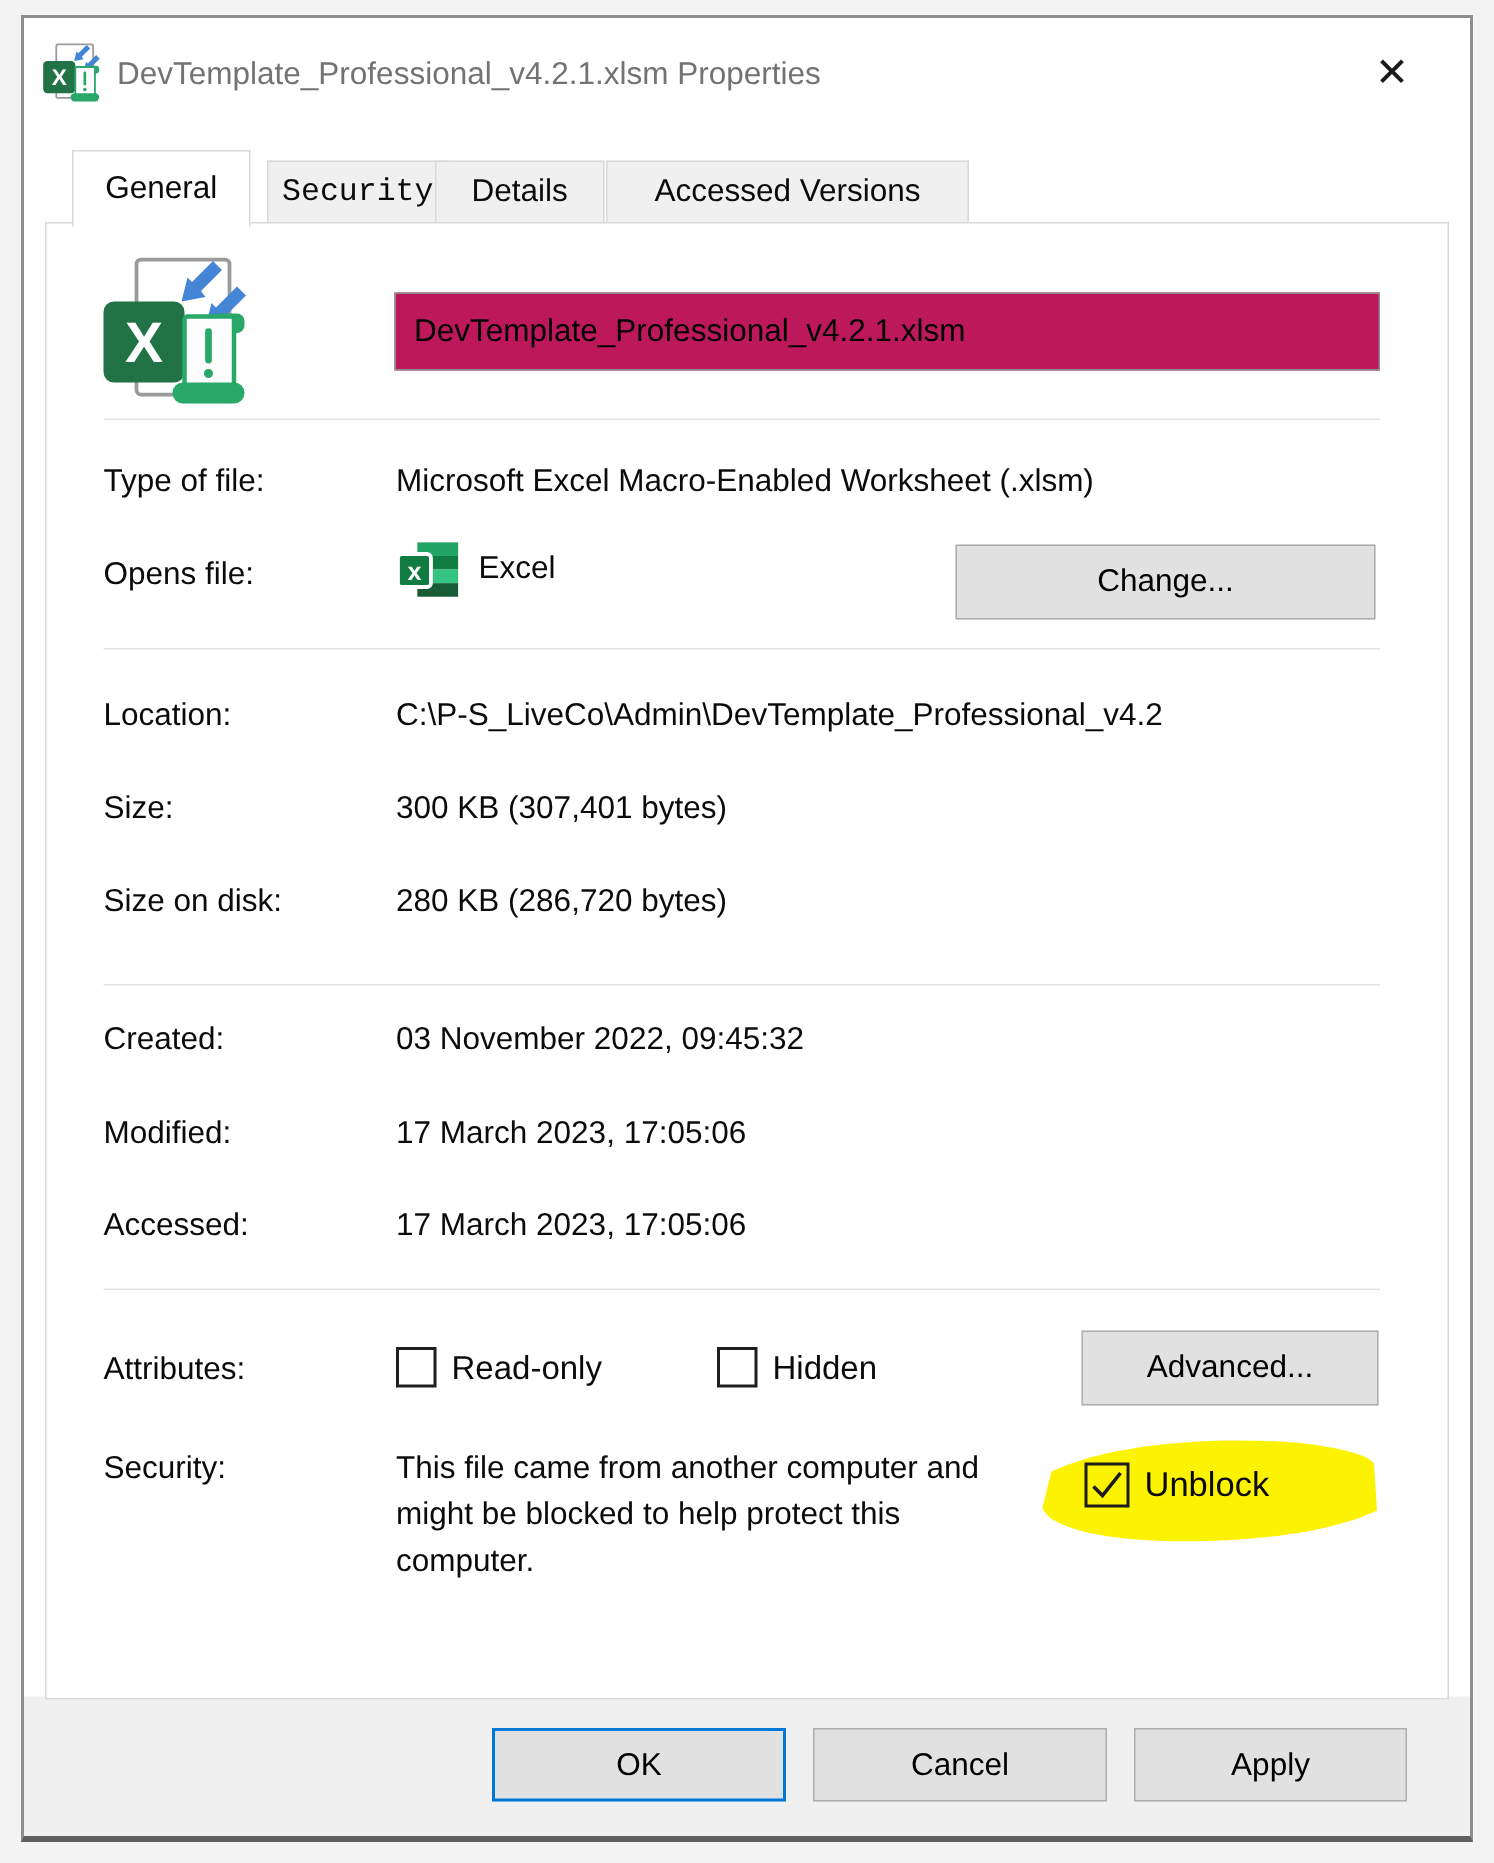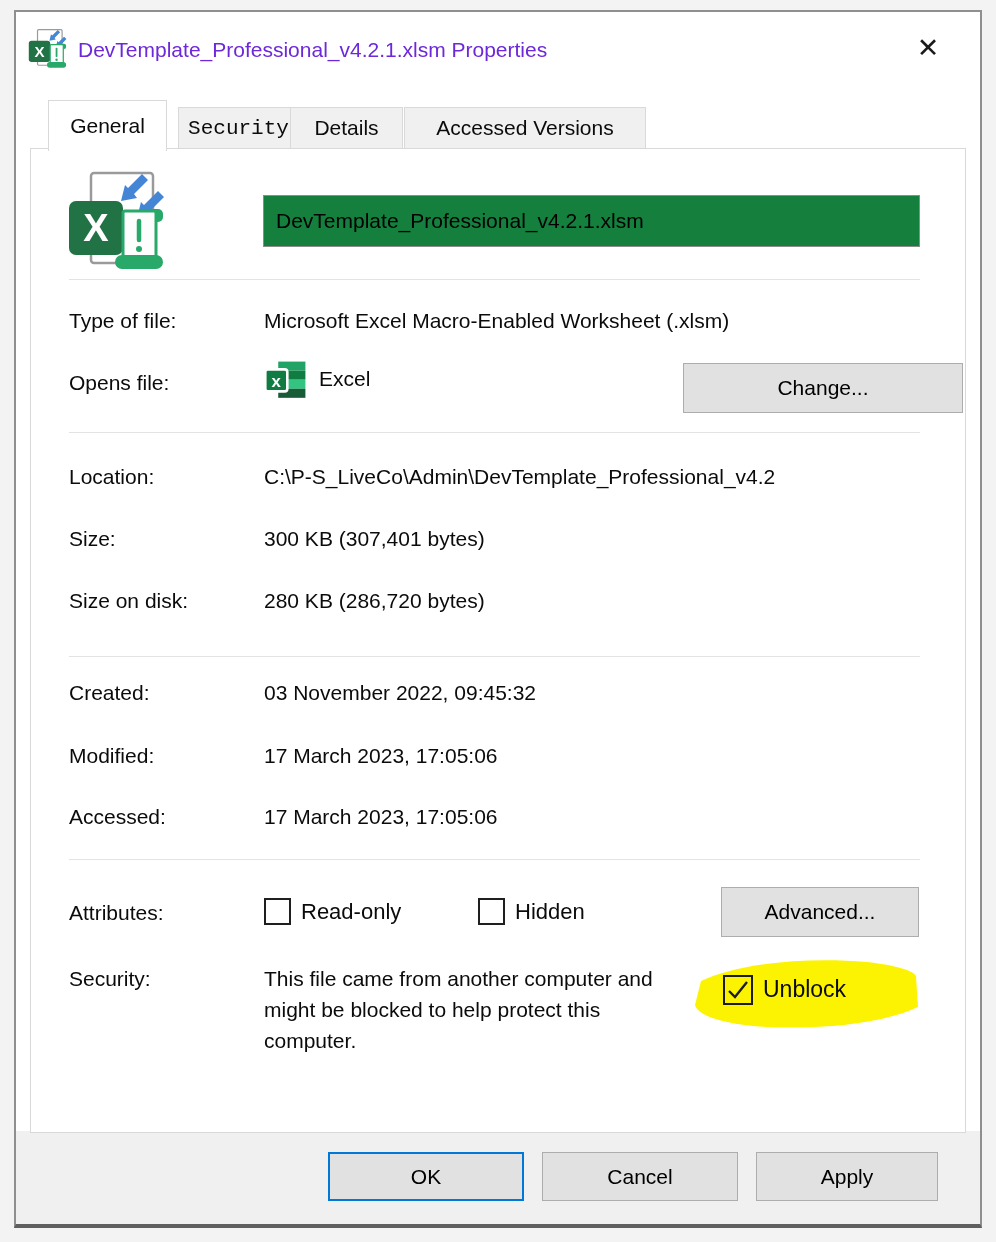--- a/index.html
+++ b/index.html
@@ -16,21 +16,21 @@
     width: 968px; height: 1218px;
     background: #ffffff;
     border: 2px solid #8f8f8f;
     border-bottom: 4px solid #5f5f5f;
   }
   
   .titlebar { position: absolute; left: 0; top: 0; width: 100%; height: 88px; background: #fff; }
   .title-icon { position: absolute; left: 12px; top: 16px; }
   .title-text {
     position: absolute; left: 62px; top: 26px;
-    font-size: 21px; color: #6d28d9; white-space: nowrap;
+    font-size: 21px; color: #737373; white-space: nowrap;
   }
   .close-btn {
     position: absolute; left: 884px; top: 12px; width: 56px; height: 48px;
     background: transparent; border: none;
     font-size: 27px; font-weight: 300; color: #1a1a1a;
     display: flex; align-items: center; justify-content: center;
     font-family: "Liberation Sans", sans-serif;
     cursor: default;
   }
   
@@ -55,33 +55,33 @@
     position: absolute; left: 14px; top: 136px;
     width: 936px; height: 985px;
     background: #fff; border: 1px solid #d9d9d9; z-index: 3;
   }
   .sep { position: absolute; left: 38px; width: 851px; height: 1px; background: #e3e3e3; }
   .row-label { position: absolute; left: 38px; font-size: 21px; white-space: nowrap; }
   .row-value { position: absolute; left: 233px; font-size: 21px; white-space: nowrap; }
   .file-icon-large { position: absolute; left: 36px; top: 20px; }
   .filename-input {
     position: absolute; left: 232px; top: 46px; width: 657px; height: 52px;
-    border: 1px solid #8c8c8c; background: #15803d;
+    border: 1px solid #8c8c8c; background: #be185d;
     font-size: 21px; font-family: "Liberation Sans", sans-serif;
     padding: 0 12px; color: #000;
   }
   .excel-app-icon { position: absolute; left: 233px; top: 210px; }
   .opens-app-name { position: absolute; left: 288px; top: 218px; font-size: 21px; }
   .btn {
     background: #e1e1e1;
     border: 1px solid var(--button-border, #adadad);
     font-size: 21px; font-family: "Liberation Sans", sans-serif;
     color: #000; cursor: default;
   }
-  .change-btn { position: absolute; left: 606px; top: 214px; width: 280px; height: 50px; margin-left: 46px; }
+  .change-btn { position: absolute; left: 606px; top: 214px; width: 280px; height: 50px; }
   .advanced-btn { position: absolute; left: 690px; top: 718px; width: 198px; height: 50px; margin-top: 20px; }
   .location-value { max-width: 657px; overflow: hidden; }
   .checkbox {
     position: absolute; width: 27px; height: 27px;
     border: 2px solid #1f1f1f; background: #fff;
   }
   .cb-label { position: absolute; font-size: 22px; }
   .security-msg {
     position: absolute; left: 233px; top: 814px; width: 418px;
     font-size: 21px; line-height: 31px;

